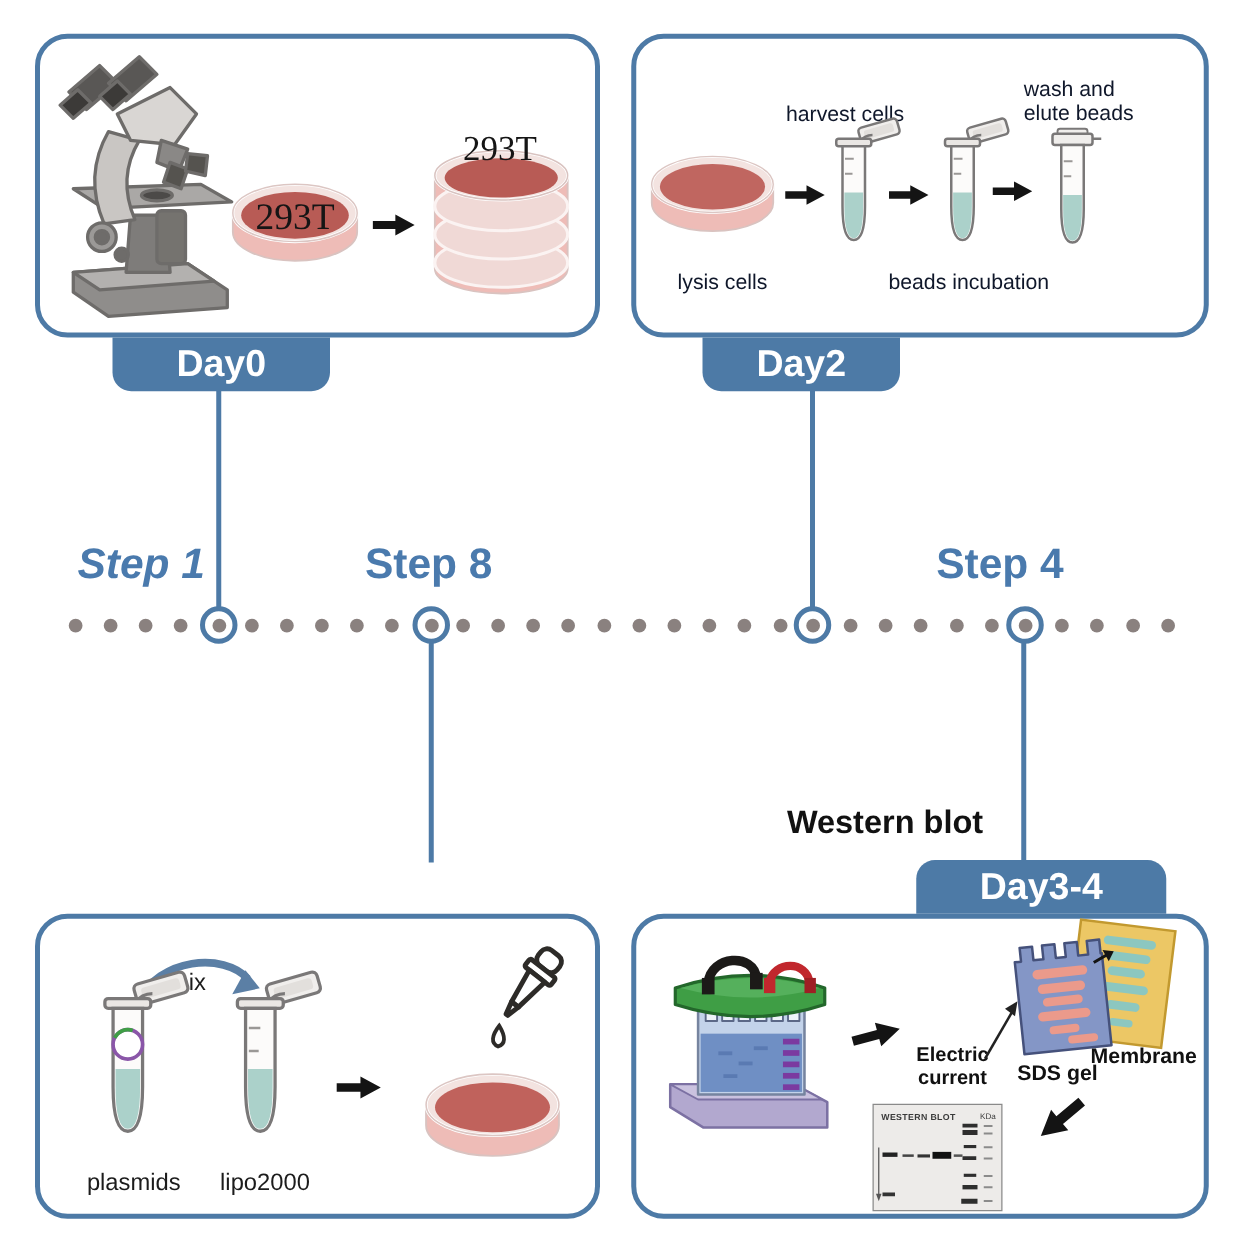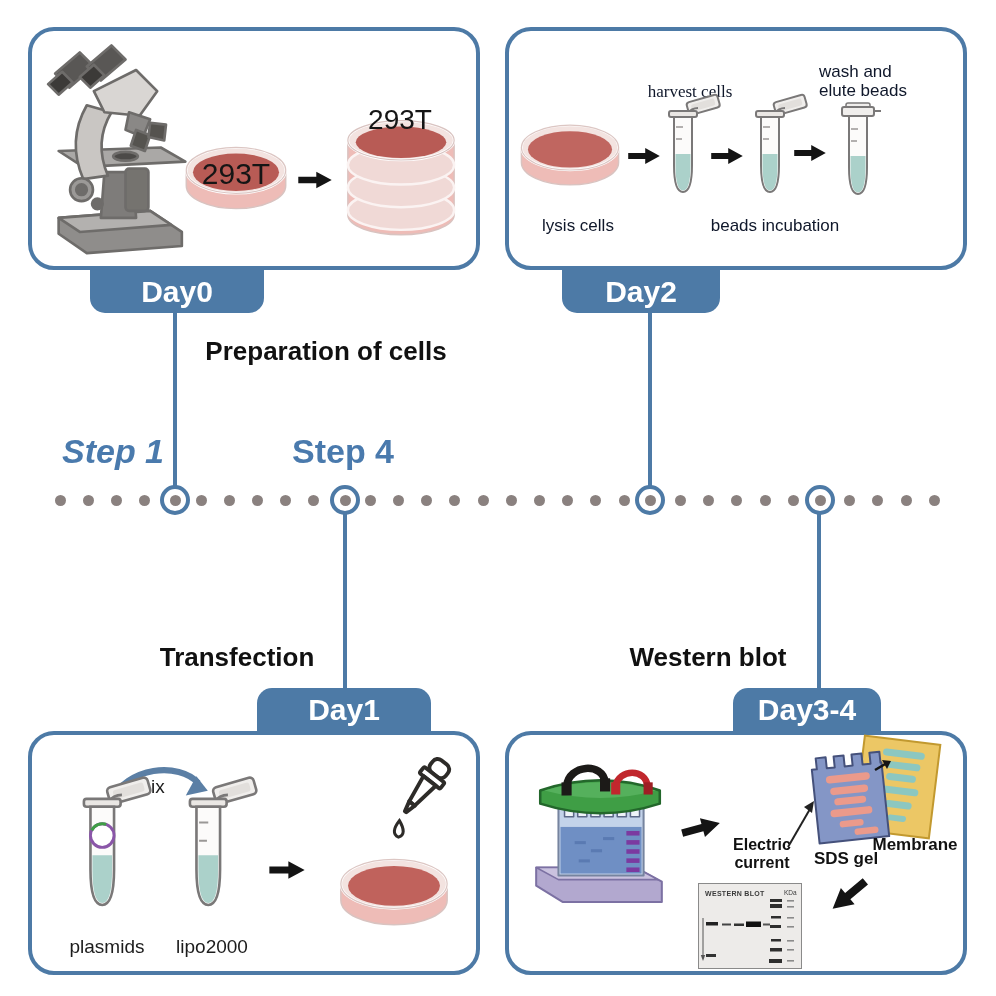--- a/index.html
+++ b/index.html
@@ -21,21 +21,21 @@
         background:#fff;z-index:2;}
   .ring .ring-dot{position:absolute;left:5.5px;top:5.5px;width:11px;height:11px;border-radius:50%;
         background:var(--dot);}
   .step-label{position:absolute;width:160px;text-align:center;color:var(--step);
         font-weight:bold;font-size:34px;}
   .phase-label{position:absolute;width:360px;text-align:center;color:#111;
         font-weight:bold;font-size:26px;}
   .small-label{position:absolute;font-size:17px;color:#0f172a;text-align:center;}
   .mid-label{position:absolute;font-size:19px;color:#1c1c1c;text-align:center;}
   .bold-label{position:absolute;font-size:16px;color:#111;font-weight:bold;text-align:center;}
-  .dish-text{position:absolute;color:#151515;text-align:center;}
+  .dish-text{position:absolute;color:#151515;text-align:center;font-family:Liberation Serif, serif;}
   svg{position:absolute;overflow:visible;}
 </style>
 </head>
 <body>
 
 <div class="canvas">
 
   <div class="vline" style="left:173px;top:310px;height:190px;"></div>
   <div class="vline" style="left:343px;top:500px;height:190px;"></div>
   <div class="vline" style="left:648px;top:310px;height:190px;"></div>
@@ -83,24 +83,23 @@
       <span class="ring-dot"></span>
     </div>
   <div class="ring" style="left:635px;top:485px;">
       <span class="ring-dot"></span>
     </div>
   <div class="ring" style="left:805px;top:485px;">
       <span class="ring-dot"></span>
     </div>
 
   <div class="step-label" style="left:33px;top:432px;font-style:italic;">Step 1</div>
-  <div class="step-label" style="left:263px;top:432px;">Step 4</div>
-
-  <div class="phase-label" style="left:146px;top:336px;">Preparation of cells</div>
-  <div class="phase-label" style="left:57px;top:642px;">Transfection</div>
+  <div class="step-label" style="left:263px;top:432px;">Step 8</div>
+  <div class="step-label" style="left:720px;top:432px;">Step 4</div>
+
   <div class="phase-label" style="left:528px;top:642px;">Western blot</div>
 
   <div class="panel" style="left:28px;top:27px;width:444px;height:235px;"></div>
   <div class="tab down" style="left:90px;top:270px;width:174px;height:43px;">
     <span>Day0</span>
   </div>
 
   <svg style="left:34px;top:44px;" width="176" height="214" viewBox="0 0 100 120">
     <g stroke="#6e6c6a" stroke-width="1.5" stroke-linejoin="round">
       <path d="M14,98 L66,94 L84,106 L84,114 L30,118 L14,107 Z" fill="#8f8d8b"></path>
@@ -145,21 +144,21 @@
     <ellipse cx="62" cy="62" rx="46" ry="16" fill="#b85b55"></ellipse>
     <ellipse cx="62" cy="60" rx="54" ry="20" fill="none" stroke="#d9c3c0" stroke-width="1.2"></ellipse>
   </svg>
   <div class="dish-text" style="left:340px;top:104px;width:120px;font-size:28px;">293T</div>
 
   <div class="panel" style="left:505px;top:27px;width:454px;height:235px;"></div>
   <div class="tab down" style="left:562px;top:270px;width:158px;height:43px;">
     <span>Day2</span>
   </div>
 
-  <div class="small-label" style="left:610px;top:82px;width:160px;font-family:Liberation Serif, serif;">harvest cells</div>
+  <div class="small-label" style="left:596px;top:82px;width:160px;">harvest cells</div>
   <div class="small-label" style="left:819px;top:62px;width:130px;text-align:left;">wash and</div>
   <div class="small-label" style="left:819px;top:81px;width:130px;text-align:left;">elute beads</div>
   <div class="small-label" style="left:498px;top:216px;width:160px;">lysis cells</div>
   <div class="small-label" style="left:695px;top:216px;width:160px;">beads incubation</div>
 
   <svg style="left:512px;top:112px;" width="116" height="86" viewBox="0 0 120 92">
     <path d="M8,38 L8,54 A52,24 0 0 0 112,54 L112,38 Z" fill="#eebcb7" stroke="#d9c3c0" stroke-width="1.5"></path>
     <ellipse cx="60" cy="38" rx="52" ry="24" fill="#f3e3e0" stroke="#ffffff" stroke-width="2.5"></ellipse>
     <ellipse cx="60" cy="40" rx="45" ry="19.5" fill="#c06660"></ellipse>
     <ellipse cx="60" cy="38" rx="52" ry="24" fill="none" stroke="#dcc6c3" stroke-width="1.2"></ellipse>
@@ -201,23 +200,20 @@
   <svg style="left:825px;top:101px;" width="74" height="112" viewBox="0 0 74 112">
     <rect x="21" y="2" width="24" height="7" rx="2" fill="#f0eeec" stroke="#7a7878" stroke-width="1.5"></rect>
     <rect x="17" y="6" width="32" height="9" rx="2" fill="#f0eeec" stroke="#7a7878" stroke-width="2"></rect>
     <path d="M49,10 h7" stroke="#7a7878" stroke-width="2"></path>
     <path d="M24,15 L42,15 L42,66 Q42,93 33,93 Q24,93 24,66 Z" fill="#fcfbfa" stroke="#7a7878" stroke-width="2"></path>
     <path d="M25.5,55 L40.5,55 L40.5,66 Q40.5,91.5 33,91.5 Q25.5,91.5 25.5,66 Z" fill="#abd1ca"></path>
     <path d="M26,28 h7 M26,40 h6" stroke="#9a9896" stroke-width="1.5"></path>
   </svg>
 
   <div class="panel" style="left:28px;top:731px;width:444px;height:236px;"></div>
-  <div class="tab up" style="left:257px;top:688px;width:174px;height:43px;">
-    <span>Day1</span>
-  </div>
 
   <div class="mid-label" style="left:110px;top:776px;width:80px;">mix</div>
   <div class="mid-label" style="left:47px;top:936px;width:120px;">plasmids</div>
   <div class="mid-label" style="left:152px;top:936px;width:120px;">lipo2000</div>
 
   <svg style="left:103px;top:760px;" width="110" height="46" viewBox="0 0 112 48">
     <path d="M6,44 C24,6 78,2 98,24" fill="none" stroke="#5b7fa5" stroke-width="6.5"></path>
     <polygon points="108,32 85,37 96,17" fill="#5b7fa5"></polygon>
   </svg>
 
@@ -261,21 +257,21 @@
   </svg>
 
   <svg style="left:328px;top:845px;" width="132" height="94" viewBox="0 0 120 92">
     <path d="M8,38 L8,54 A52,24 0 0 0 112,54 L112,38 Z" fill="#eebcb7" stroke="#d9c3c0" stroke-width="1.5"></path>
     <ellipse cx="60" cy="38" rx="52" ry="24" fill="#f3e3e0" stroke="#ffffff" stroke-width="2.5"></ellipse>
     <ellipse cx="60" cy="40" rx="45" ry="19.5" fill="#c0625c"></ellipse>
     <ellipse cx="60" cy="38" rx="52" ry="24" fill="none" stroke="#dcc6c3" stroke-width="1.2"></ellipse>
   </svg>
 
   <div class="panel" style="left:505px;top:731px;width:454px;height:236px;"></div>
-  <div class="tab up" style="left:733px;top:688px;width:148px;height:43px;">
+  <div class="tab up" style="left:733px;top:688px;width:200px;height:43px;">
     <span>Day3-4</span>
   </div>
 
   <svg style="left:528px;top:756px;" width="142" height="152" viewBox="0 0 140 150">
     <g stroke-linejoin="round">
       <polygon points="8,110 106,110 132,124 132,144 34,144 8,128" fill="#b2a8cf" stroke="#7c71a3" stroke-width="2"></polygon>
       <polygon points="8,110 106,110 128,122 30,122" fill="#cac2df" stroke="#7c71a3" stroke-width="1.5"></polygon>
       <rect x="30" y="46" width="84" height="72" fill="#c3d3ea" stroke="#76849f" stroke-width="2"></rect>
       <rect x="32" y="70" width="80" height="46" fill="#6f8fc4"></rect>
       <g fill="#eef3f9" stroke="#5b6887" stroke-width="1.5">

